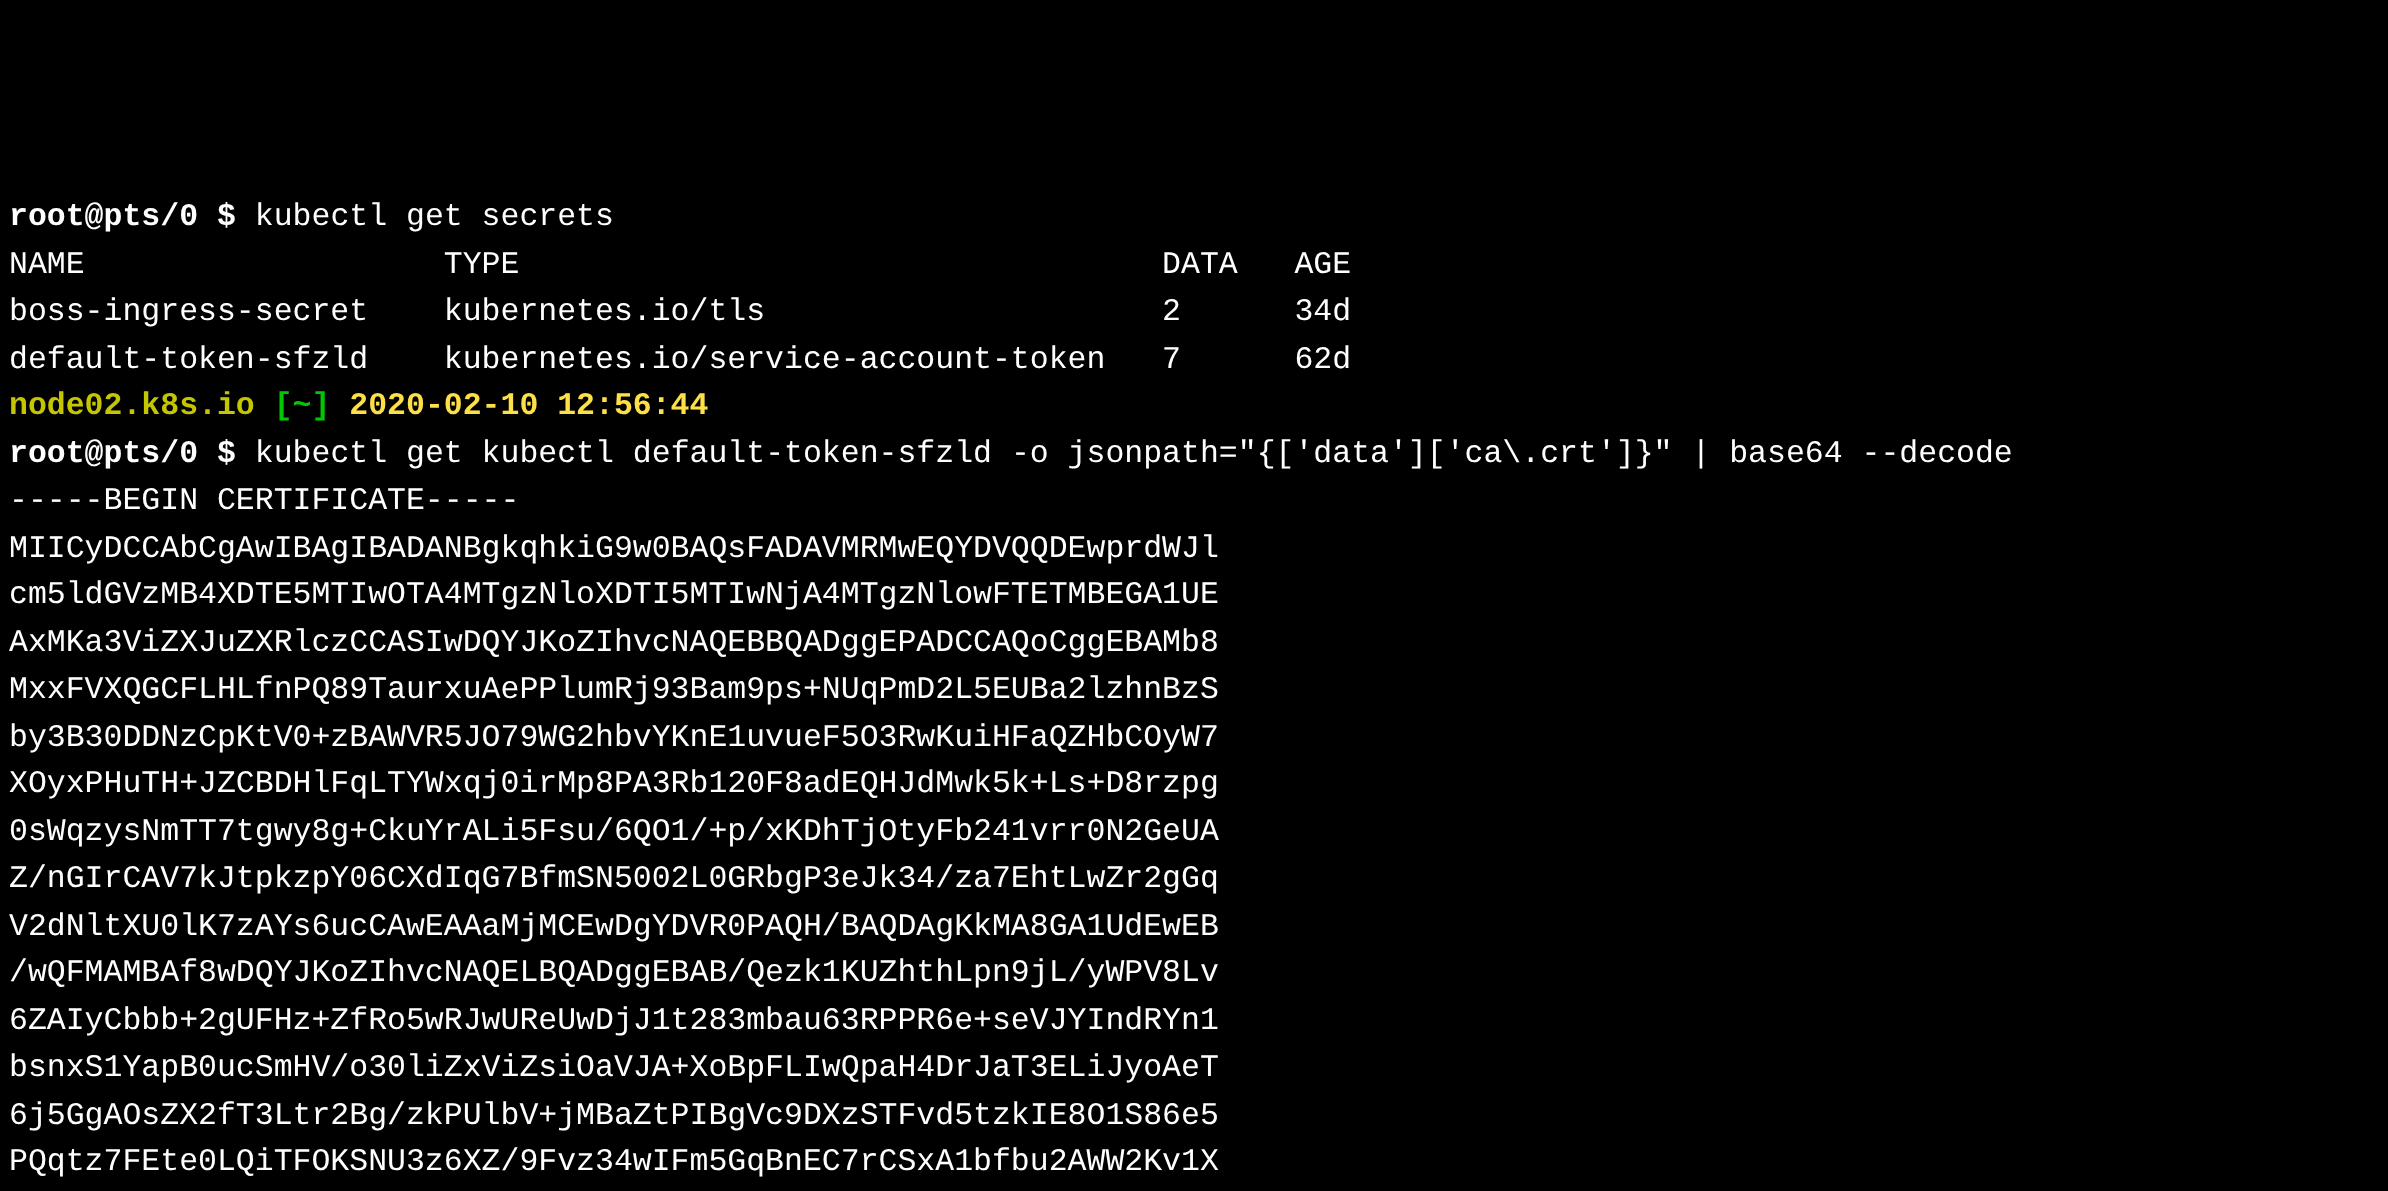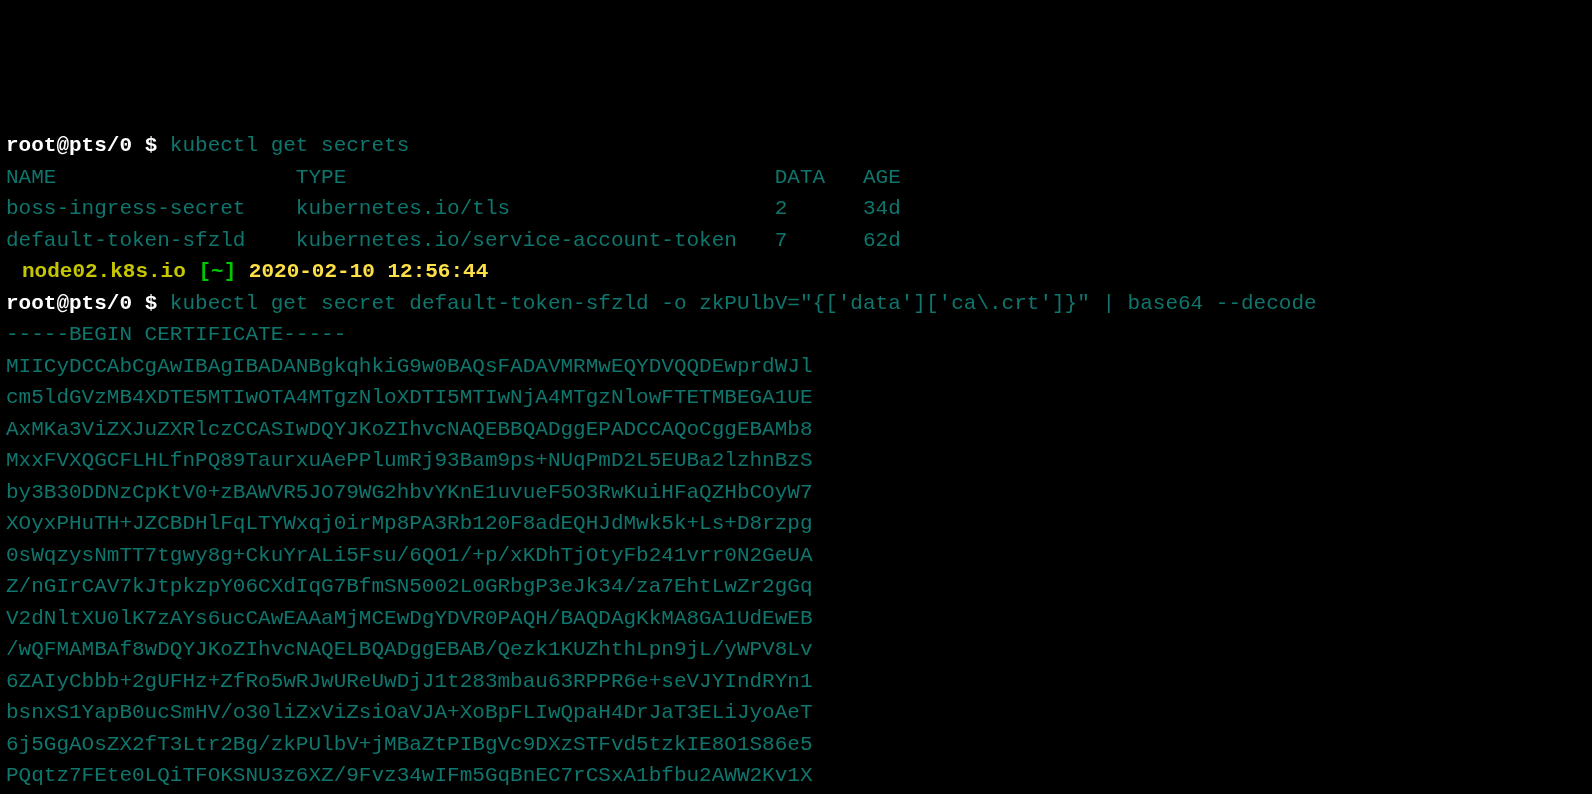--- a/index.html
+++ b/index.html
@@ -18,45 +18,44 @@
       overflow: hidden;
     }
     .bold-white {
       color: #ffffff;
       font-weight: bold;
       margin-top: 40px;
     }
     .yellow {
       color: #c6c600;
       font-weight: bold;
-      margin-left: 16px;
     }
     .green {
       color: #00c800;
       font-weight: bold;
     }
     .magenta {
       color: #fde047;
       font-weight: bold;
     }
     .gray {
-      color: #0f766e;
+      color: #ffffff;
     }
   </style>
 </head>
 <body>
 
 
 
 <div><span><span class="bold-white">root@pts/0</span><span class="bold-white"> $ </span><span class="gray">kubectl get secrets</span></span>
 <span class="gray">NAME                   TYPE                                  DATA   AGE</span>
 <span class="gray">boss-ingress-secret    kubernetes.io/tls                     2      34d</span>
 <span class="gray">default-token-sfzld    kubernetes.io/service-account-token   7      62d</span>
 <span><span class="yellow">node02.k8s.io</span><span class="green"> [~] </span><span class="magenta">2020-02-10 12:56:44</span></span>
-<span><span class="bold-white">root@pts/0</span><span class="bold-white"> $ </span><span class="gray">kubectl get secret default-token-sfzld -o zkPUlbV="{['data']['ca\.crt']}" | base64 --decode</span></span>
+<span><span class="bold-white">root@pts/0</span><span class="bold-white"> $ </span><span class="gray">kubectl get kubectl default-token-sfzld -o jsonpath="{['data']['ca\.crt']}" | base64 --decode</span></span>
 <span class="gray">-----BEGIN CERTIFICATE-----</span>
 <span class="gray">MIICyDCCAbCgAwIBAgIBADANBgkqhkiG9w0BAQsFADAVMRMwEQYDVQQDEwprdWJl</span>
 <span class="gray">cm5ldGVzMB4XDTE5MTIwOTA4MTgzNloXDTI5MTIwNjA4MTgzNlowFTETMBEGA1UE</span>
 <span class="gray">AxMKa3ViZXJuZXRlczCCASIwDQYJKoZIhvcNAQEBBQADggEPADCCAQoCggEBAMb8</span>
 <span class="gray">MxxFVXQGCFLHLfnPQ89TaurxuAePPlumRj93Bam9ps+NUqPmD2L5EUBa2lzhnBzS</span>
 <span class="gray">by3B30DDNzCpKtV0+zBAWVR5JO79WG2hbvYKnE1uvueF5O3RwKuiHFaQZHbCOyW7</span>
 <span class="gray">XOyxPHuTH+JZCBDHlFqLTYWxqj0irMp8PA3Rb120F8adEQHJdMwk5k+Ls+D8rzpg</span>
 <span class="gray">0sWqzysNmTT7tgwy8g+CkuYrALi5Fsu/6QO1/+p/xKDhTjOtyFb241vrr0N2GeUA</span>
 <span class="gray">Z/nGIrCAV7kJtpkzpY06CXdIqG7BfmSN5002L0GRbgP3eJk34/za7EhtLwZr2gGq</span>
 <span class="gray">V2dNltXU0lK7zAYs6ucCAwEAAaMjMCEwDgYDVR0PAQH/BAQDAgKkMA8GA1UdEwEB</span>

